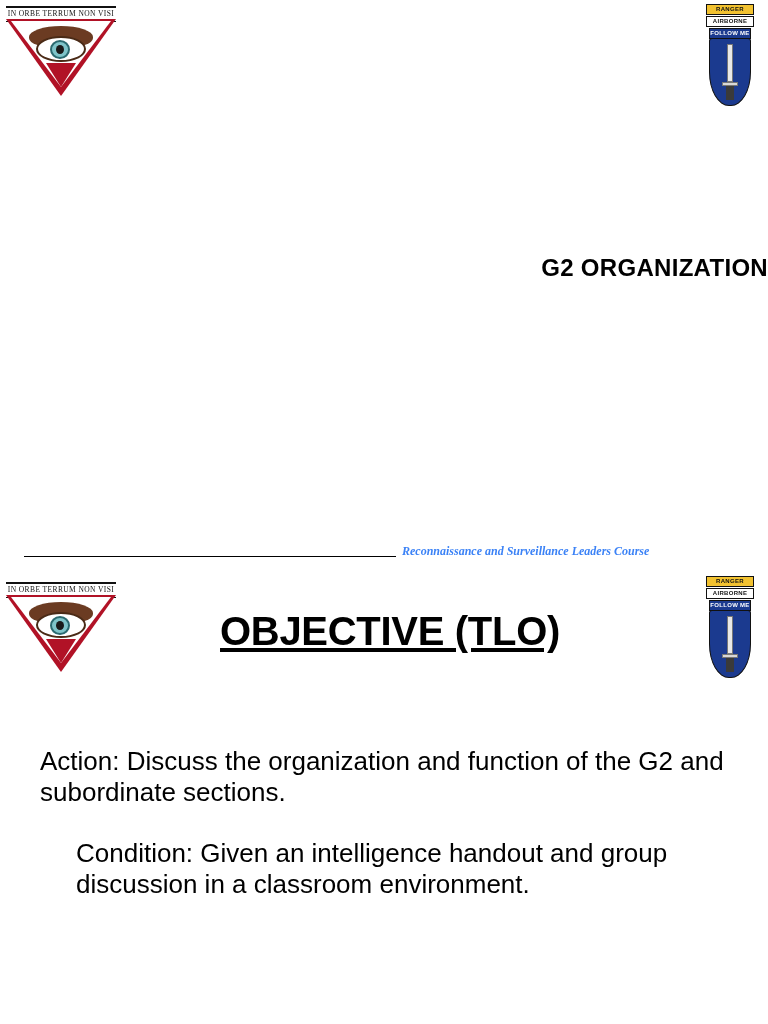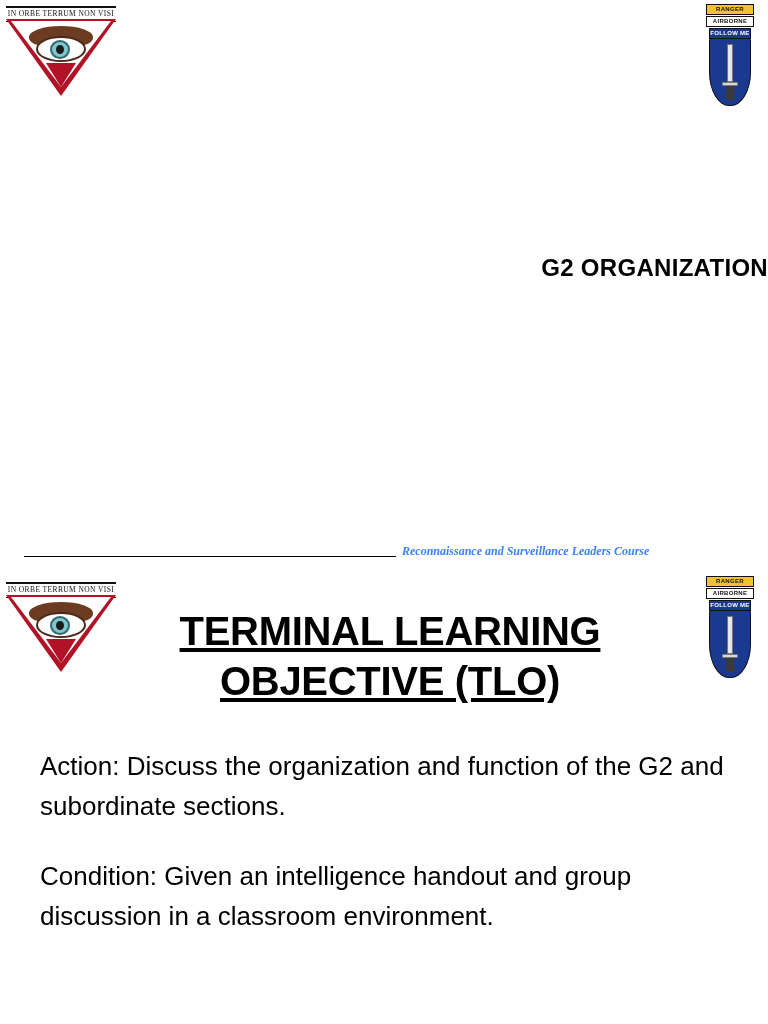--- a/index.html
+++ b/index.html
@@ -273,27 +273,27 @@
     text-decoration: underline;
     text-underline-offset: 3px;
   }
 
   .s2-body {
     position: absolute;
     top: 178px;
     left: 40px;
     width: 700px;
     font-size: 26px;
-    line-height: 40px;
+    line-height: 31px;
     color: #000;
   }
   .s2-body p {
     margin: 0 0 30px 0;
   }
-  .s2-body p:last-child { margin-bottom: 0; }
+  .s2-body p:last-child { margin-bottom: 0; margin-left: 36px; }
 
   #slide-1 .logo-left { top: 6px; left: 6px; }
   #slide-1 .logo-right { top: 4px; left: 700px; }
 </style>
 </head>
 <body>
 
 <div class="slide" id="slide-1">
 
   <div class="logo-left">
@@ -348,21 +348,20 @@
       <div class="tab tab-airborne">AIRBORNE</div>
       <div class="tab tab-follow">FOLLOW ME</div>
       <div class="shield"></div>
       <div class="bayonet-blade"></div>
       <div class="bayonet-guard"></div>
       <div class="bayonet-grip"></div>
     </div>
   </div>
 
   <div class="s2-title">
-    <div class="u">TERMINAL LEARNING</div>
     <div class="u">OBJECTIVE (TLO)</div>
   </div>
 
   <div class="s2-body">
     <p>Action:  Discuss the organization and function of the G2 and subordinate sections.</p>
     <p>Condition: Given an intelligence handout and group discussion in a classroom environment.</p>
   </div>
 </div>
 
 </body></html>

